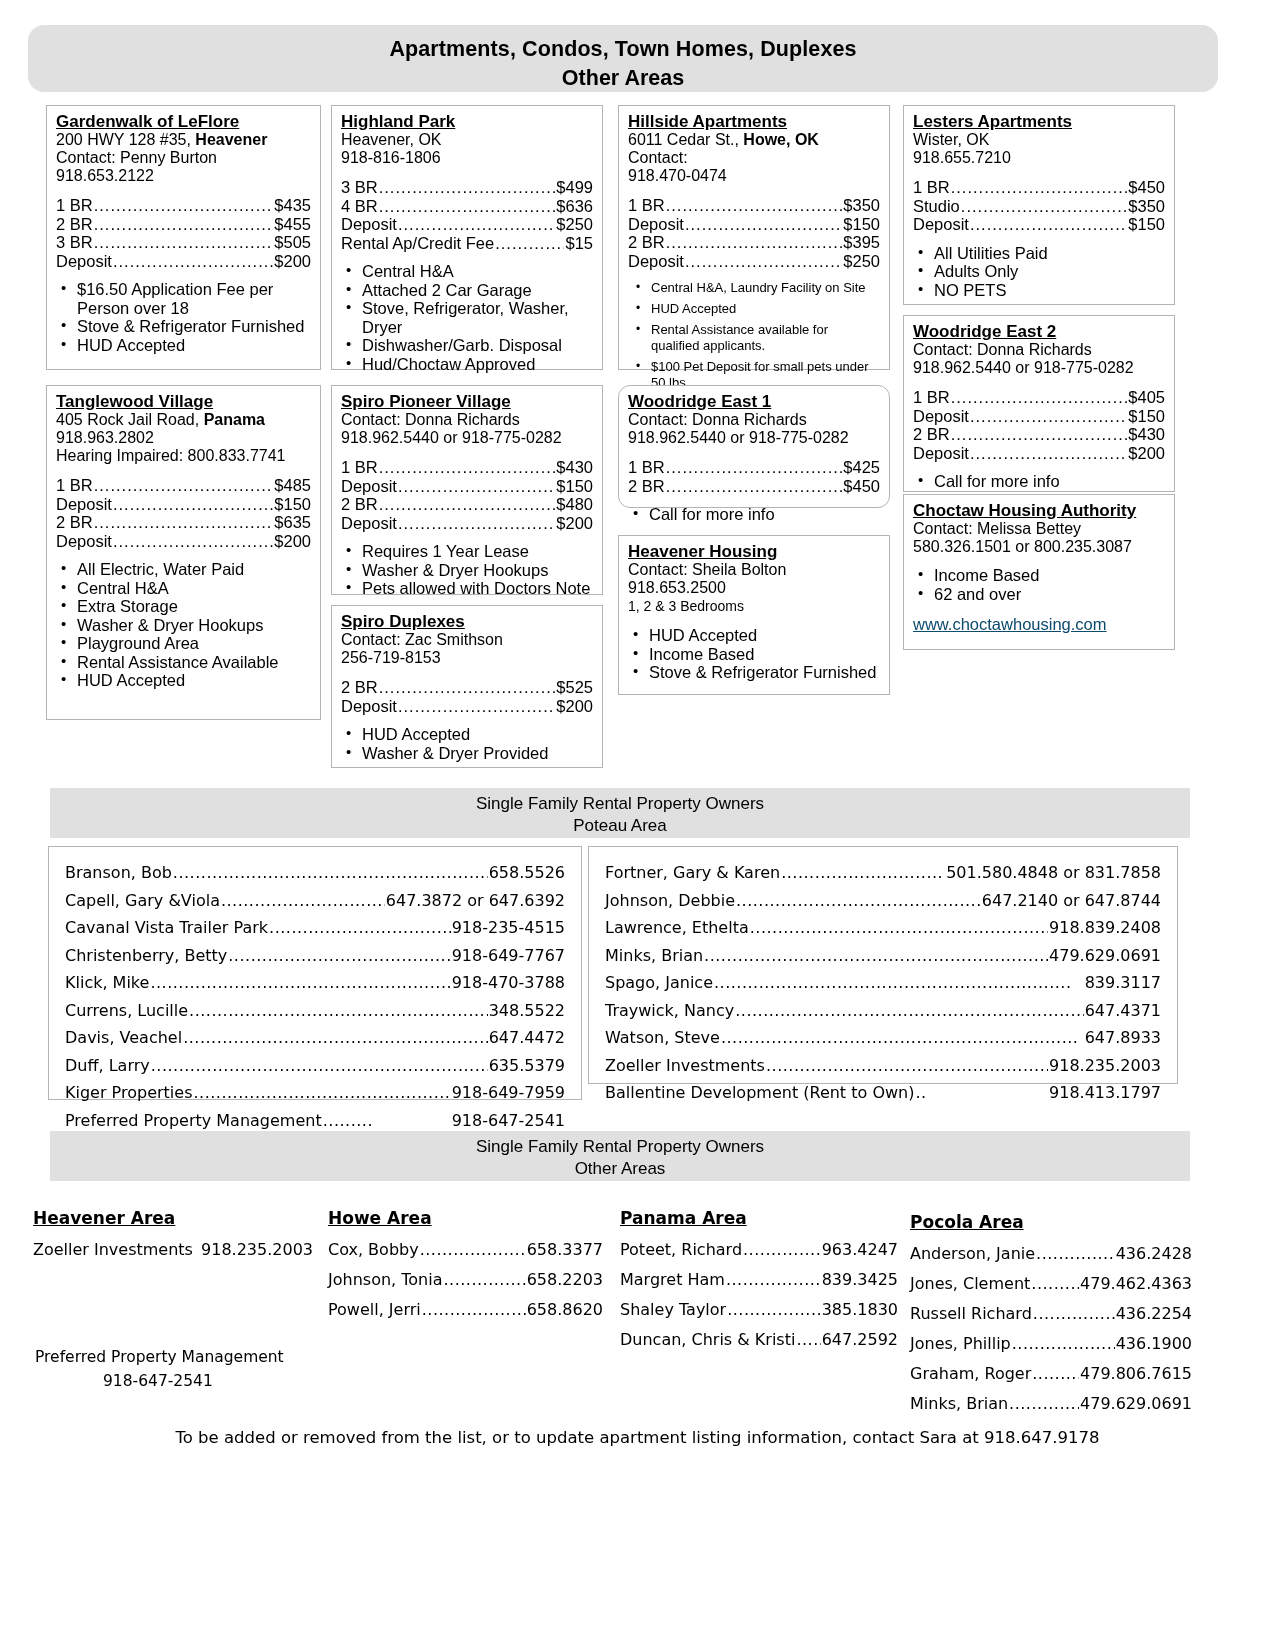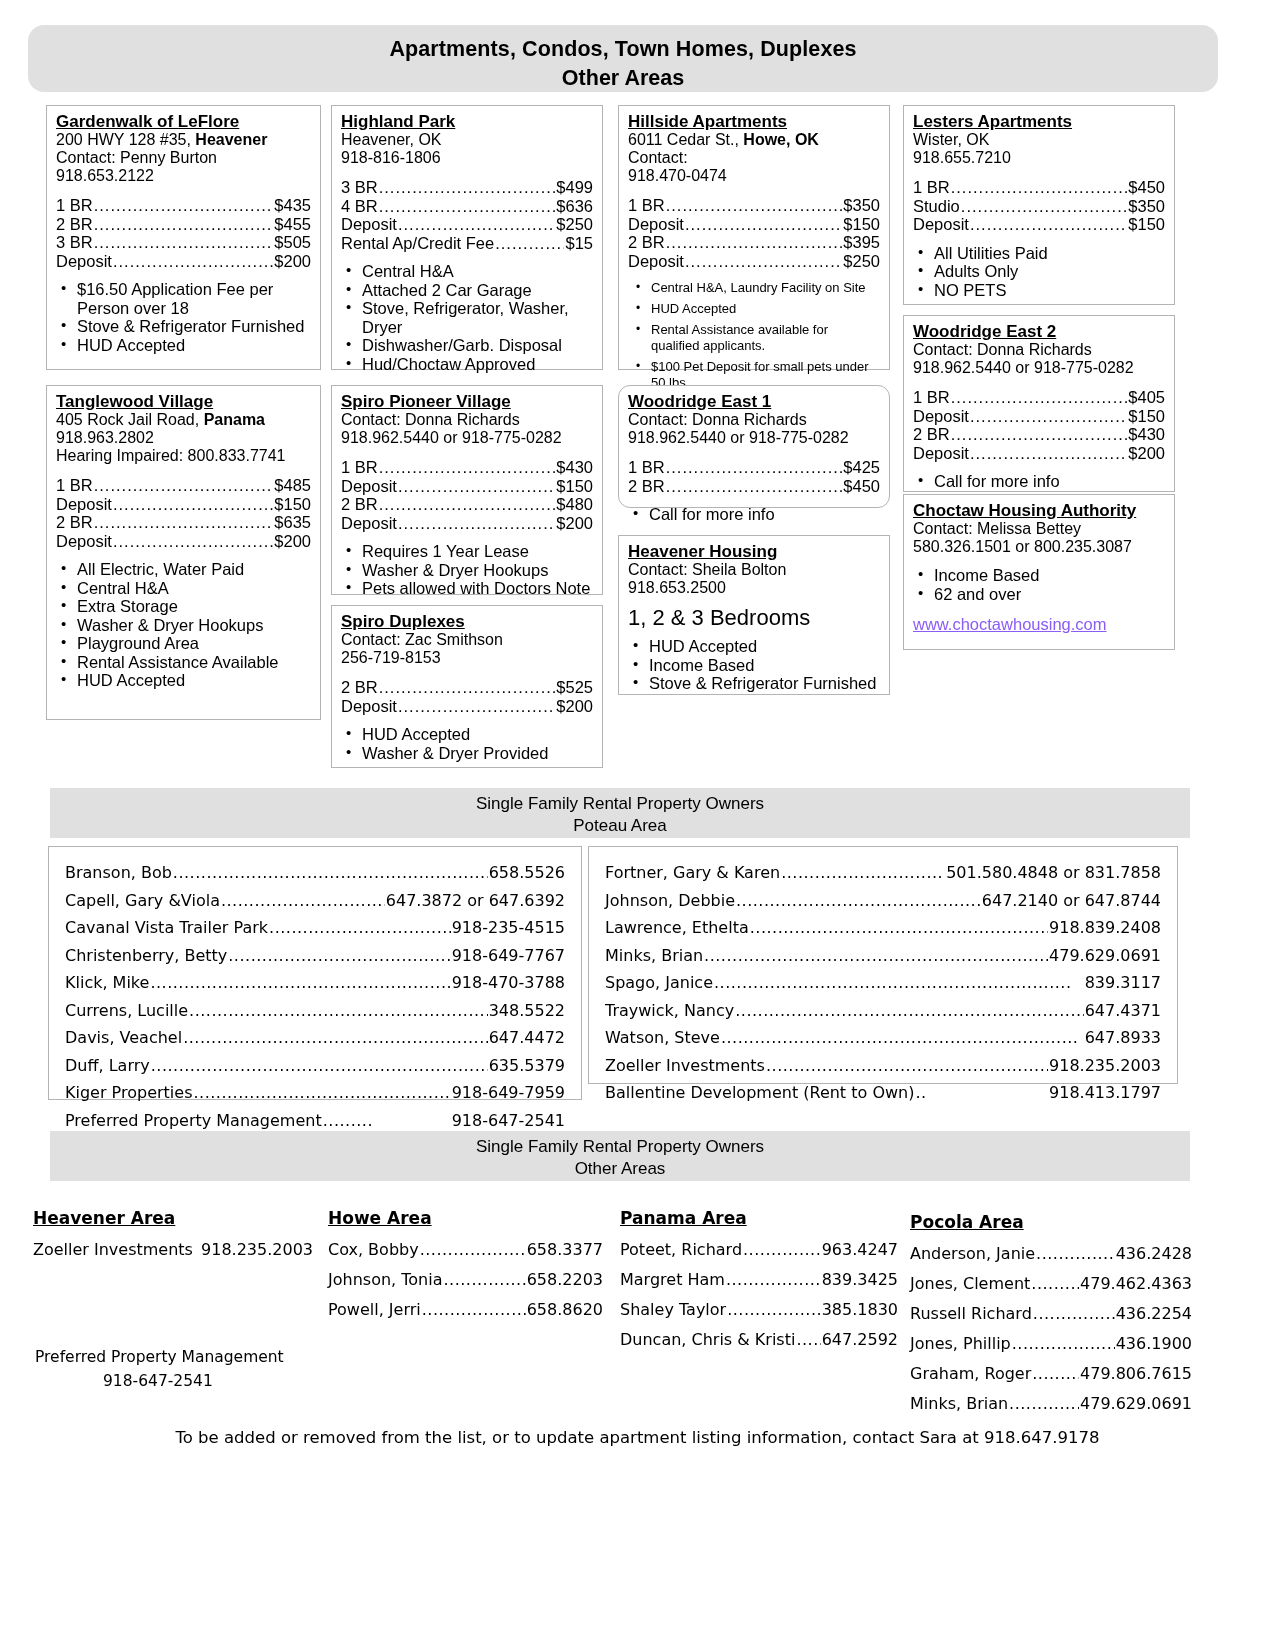--- a/index.html
+++ b/index.html
@@ -93,23 +93,22 @@
   .prow .dots {
     flex: 1 1 auto;
     overflow: hidden;
     white-space: nowrap;
     letter-spacing: 1px;
     margin: 0 1px;
   }
   .prow .val { flex: 0 0 auto; }
 
   .plain-line {
-    font-size: 22px;
+    font-size: 14px;
     line-height: 19px;
-    margin-top: 11px;
   }
 
   ul.feat {
     margin: 10px 0 0 0;
     padding: 0 0 0 20px;
     font-size: 16.5px;
     line-height: 18.5px;
     list-style: none;
   }
   ul.feat li {
@@ -126,21 +125,21 @@
   }
   ul.feat.small {
     font-size: 13px;
     line-height: 16px;
     padding-left: 22px;
   }
   ul.feat.small li::before { left: -14px; font-size: 12px; }
   ul.feat.small li { margin-bottom: 5px; }
 
   a.weblink {
-    color: #8b5cf6;
+    color: #0c4a6e;
     text-decoration: underline;
     font-size: 16.5px;
   }
 
   
   .ownerbox {
     position: absolute;
     border: 1px solid #b4b4b4;
     box-sizing: border-box;
     background: #fff;

